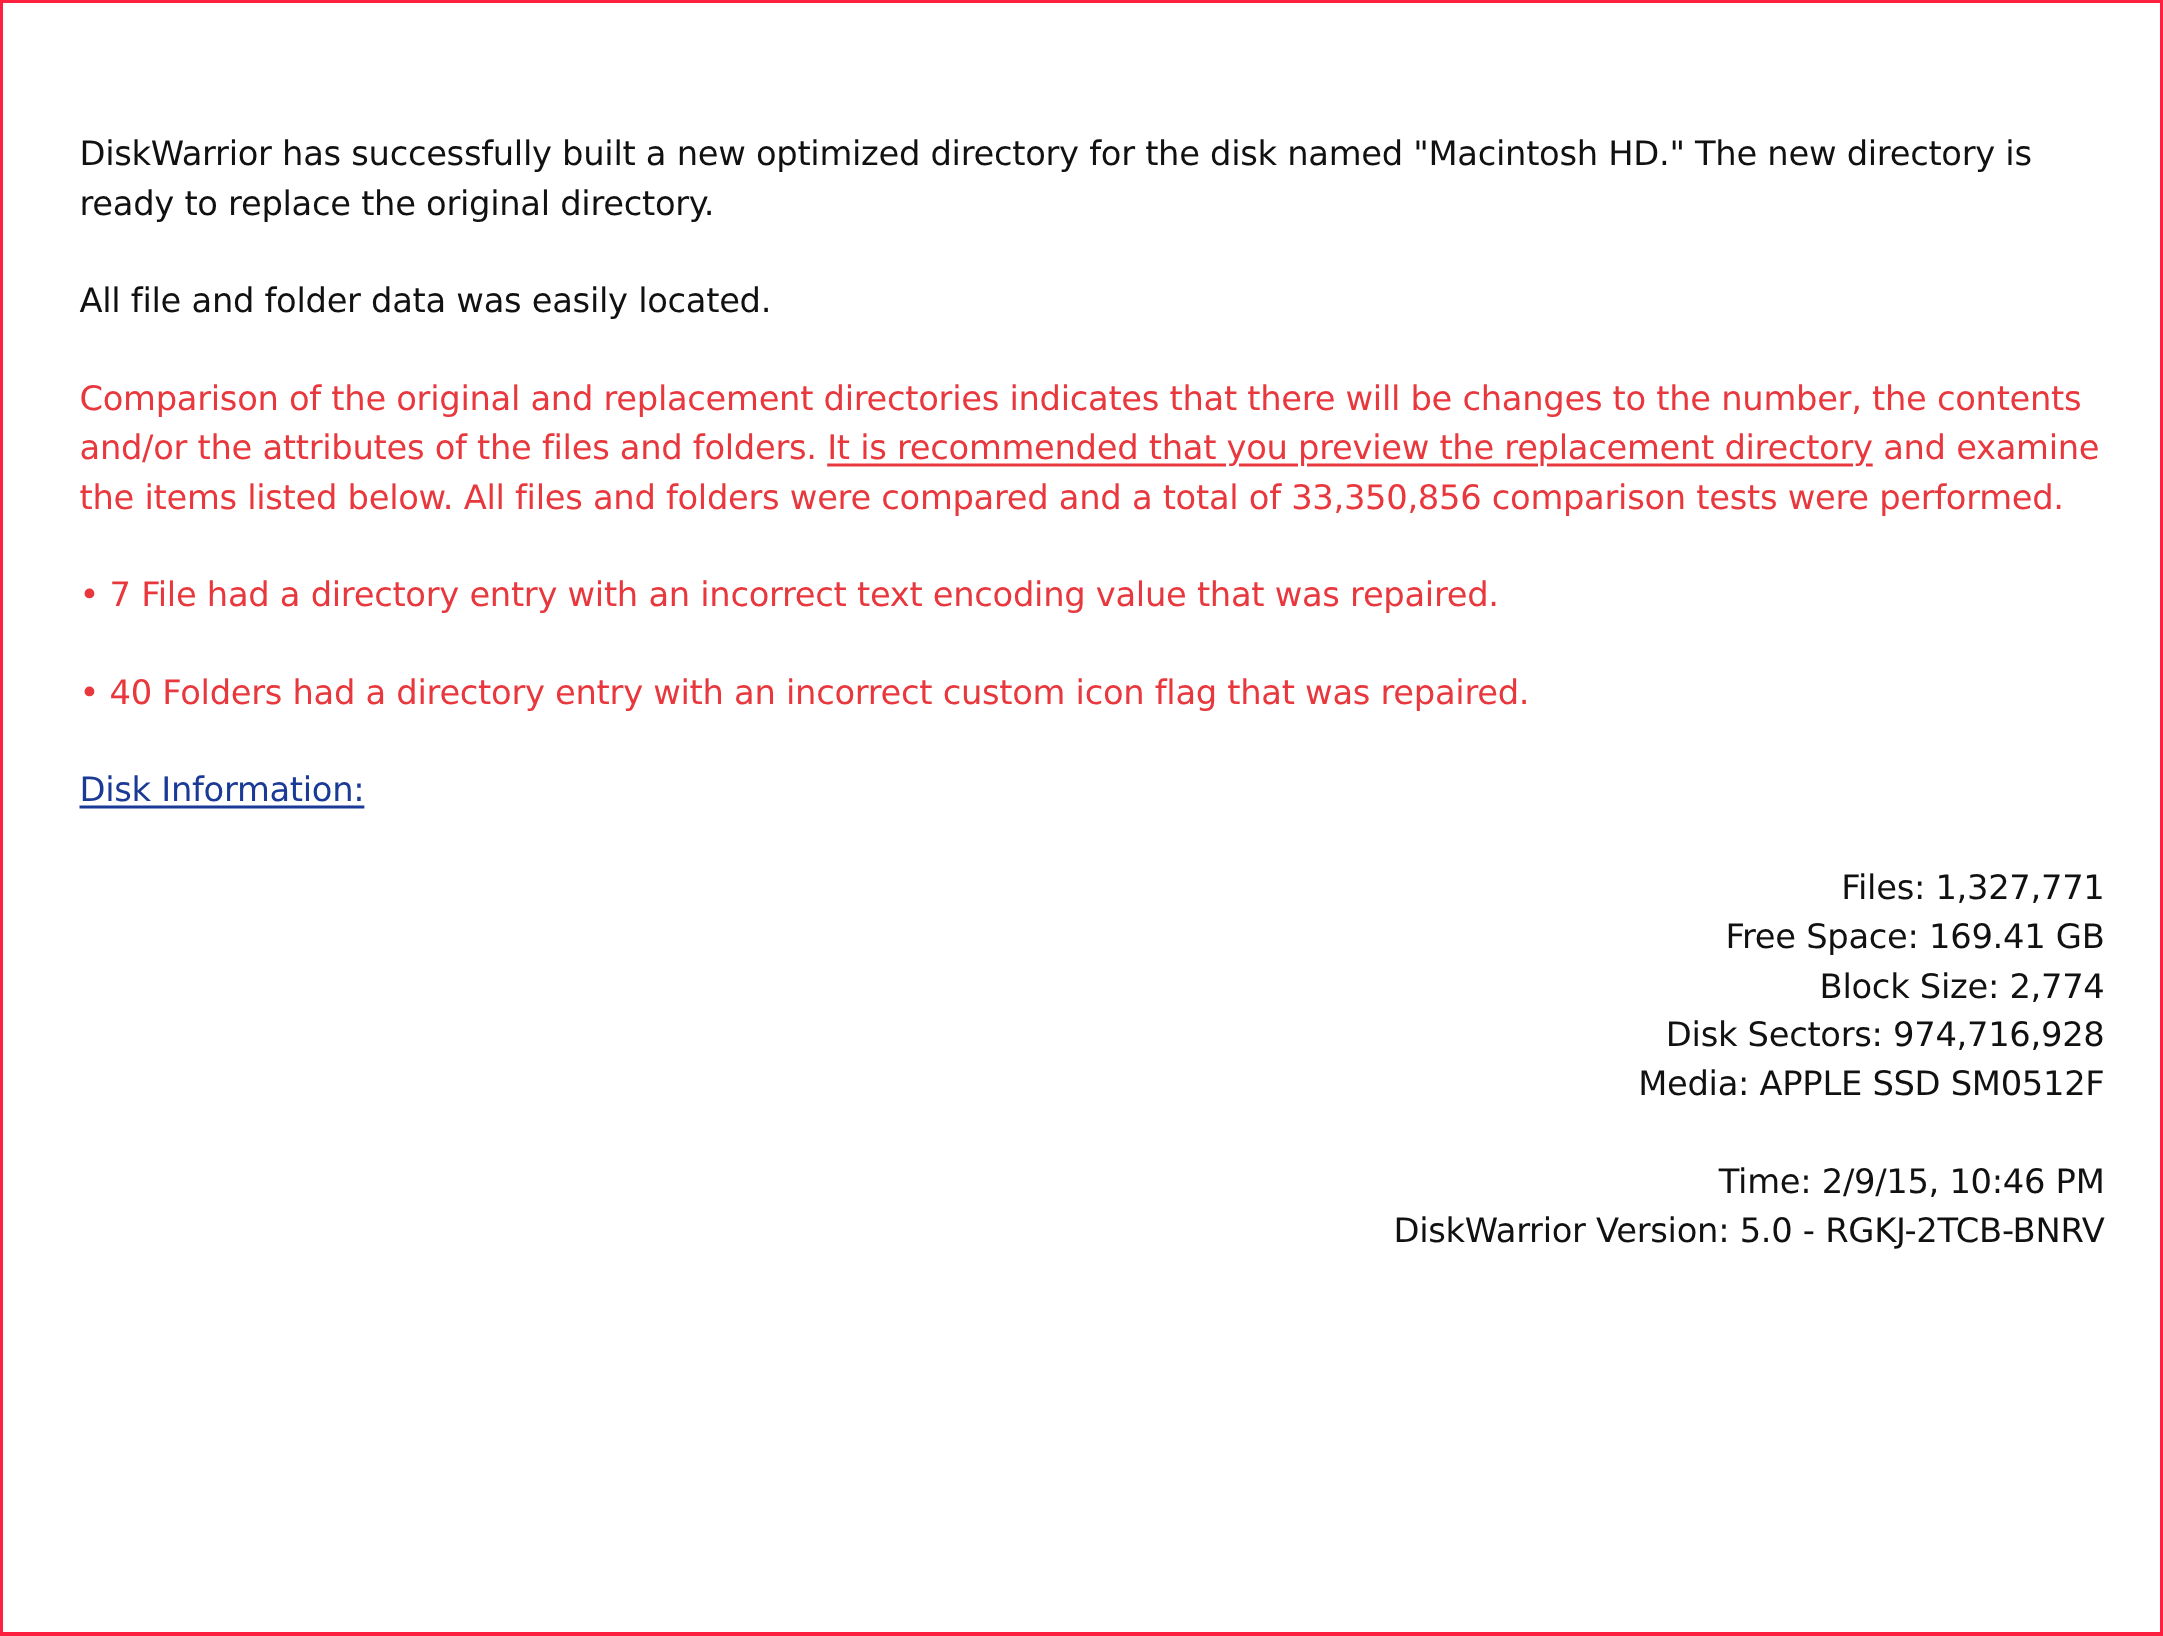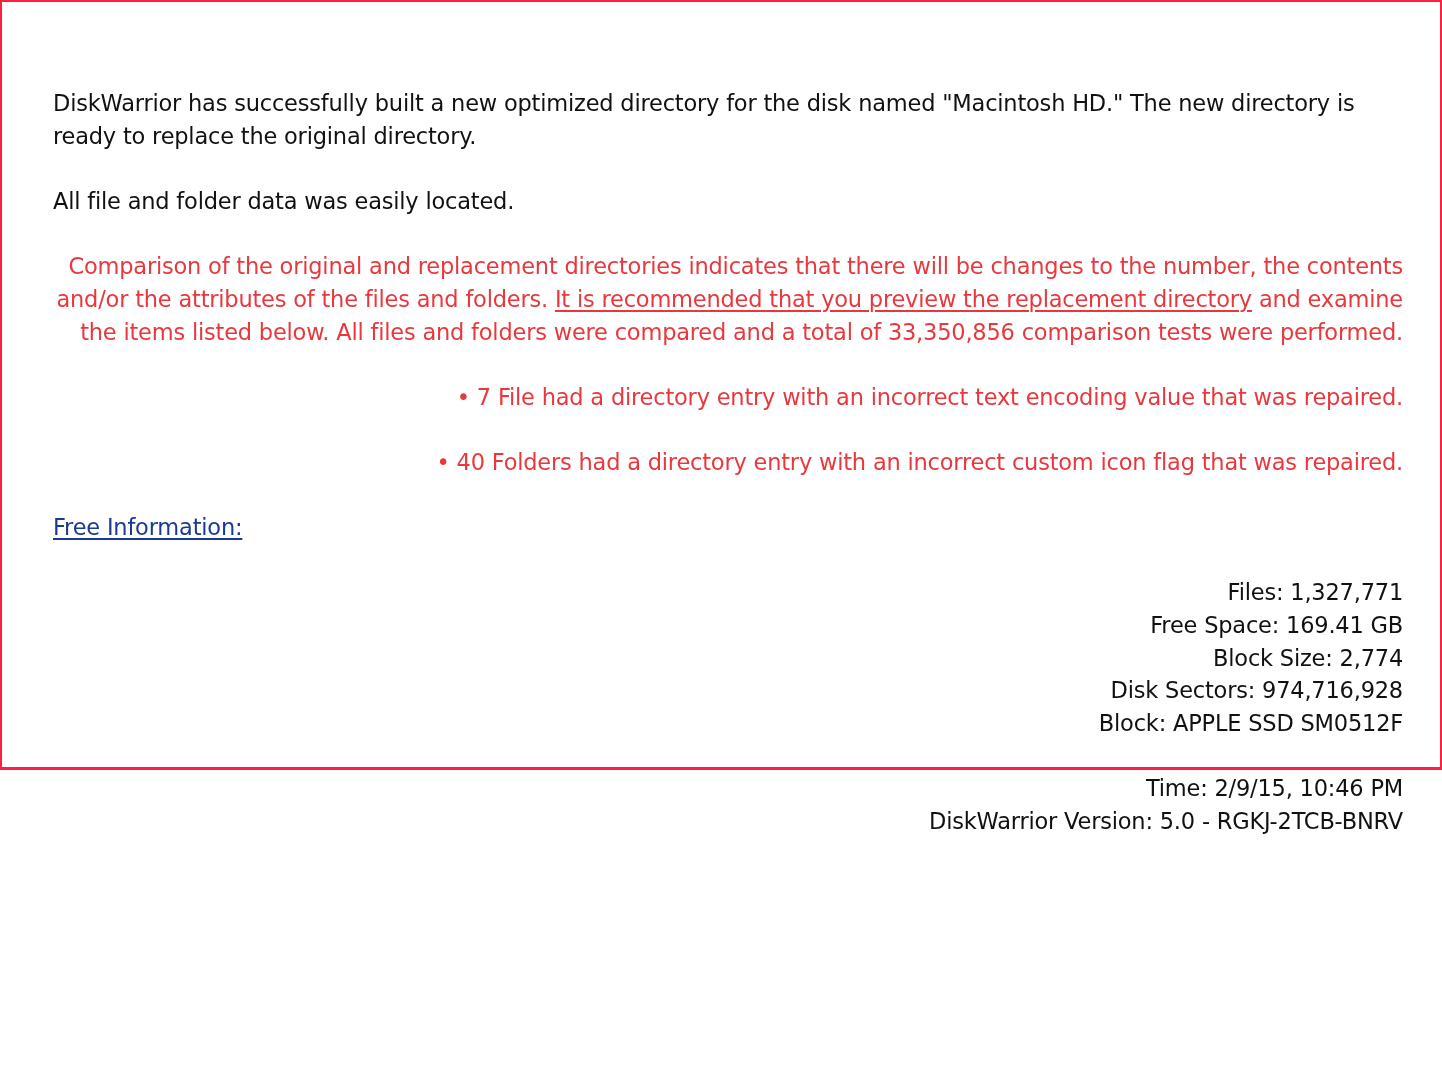--- a/index.html
+++ b/index.html
@@ -11,21 +11,21 @@
       width: 1442px;
       height: 1091px;
       overflow: hidden;
       position: relative;
     }
     .frame {
       position: absolute;
       left: 0;
       top: 0;
       width: 1442px;
-      height: 770px;
+      height: 1091px;
       box-sizing: border-box;
       border-top: 2px solid #ff1f3f;
       border-left: 2px solid #ff1f3f;
       border-right: 2px solid #ff1f3f;
       border-bottom: 3px solid #ff1f3f;
       background: #ffffff;
     }
     .report {
       position: absolute;
       left: 51px;
@@ -35,21 +35,20 @@
       font-size: 22.5px;
       line-height: 32.7px;
       color: #111111;
       letter-spacing: -0.2px;
     }
     .para {
       margin: 0 0 32.5px 0;
     }
     .red {
       color: #e8383d;
-      text-align: right;
     }
     .red-link {
       color: #e8383d;
       text-decoration: underline;
       text-decoration-thickness: 2px;
       text-underline-offset: 3px;
       cursor: pointer;
     }
     .blue-link {
       color: #1a3a96;
@@ -76,28 +75,28 @@
 
     <p class="para">All file and folder data was easily located.</p>
 
     <p class="para red"><span>Comparison of the original and replacement directories indicates that there will be changes to the number, the contents and/or the attributes of the files and folders. </span><a class="red-link">It is recommended that you preview the replacement directory</a><span> and examine the items listed below. All files and folders were compared and a total of 33,350,856 comparison tests were performed.</span></p>
 
 
     <p class="para red">• 7 File had a directory entry with an incorrect text encoding value that was repaired.</p>
 
     <p class="para red">• 40 Folders had a directory entry with an incorrect custom icon flag that was repaired.</p>
 
-    <p class="para"><a class="blue-link">Free Information:</a></p>
+    <p class="para"><a class="blue-link">Disk Information:</a></p>
 
     <div class="stack">
       <span class="info-line">Files: 1,327,771</span>
       <span class="info-line">Free Space: 169.41 GB</span>
       <span class="info-line">Block Size: 2,774</span>
       <span class="info-line">Disk Sectors: 974,716,928</span>
-      <span class="info-line">Block: APPLE SSD SM0512F</span>
+      <span class="info-line">Media: APPLE SSD SM0512F</span>
     </div>
 
     <div class="stack">
       <span class="info-line">Time: 2/9/15, 10:46 PM</span>
       <span class="info-line">DiskWarrior Version: 5.0 - RGKJ-2TCB-BNRV</span>
     </div>
 
   </div>
 </div>
 

